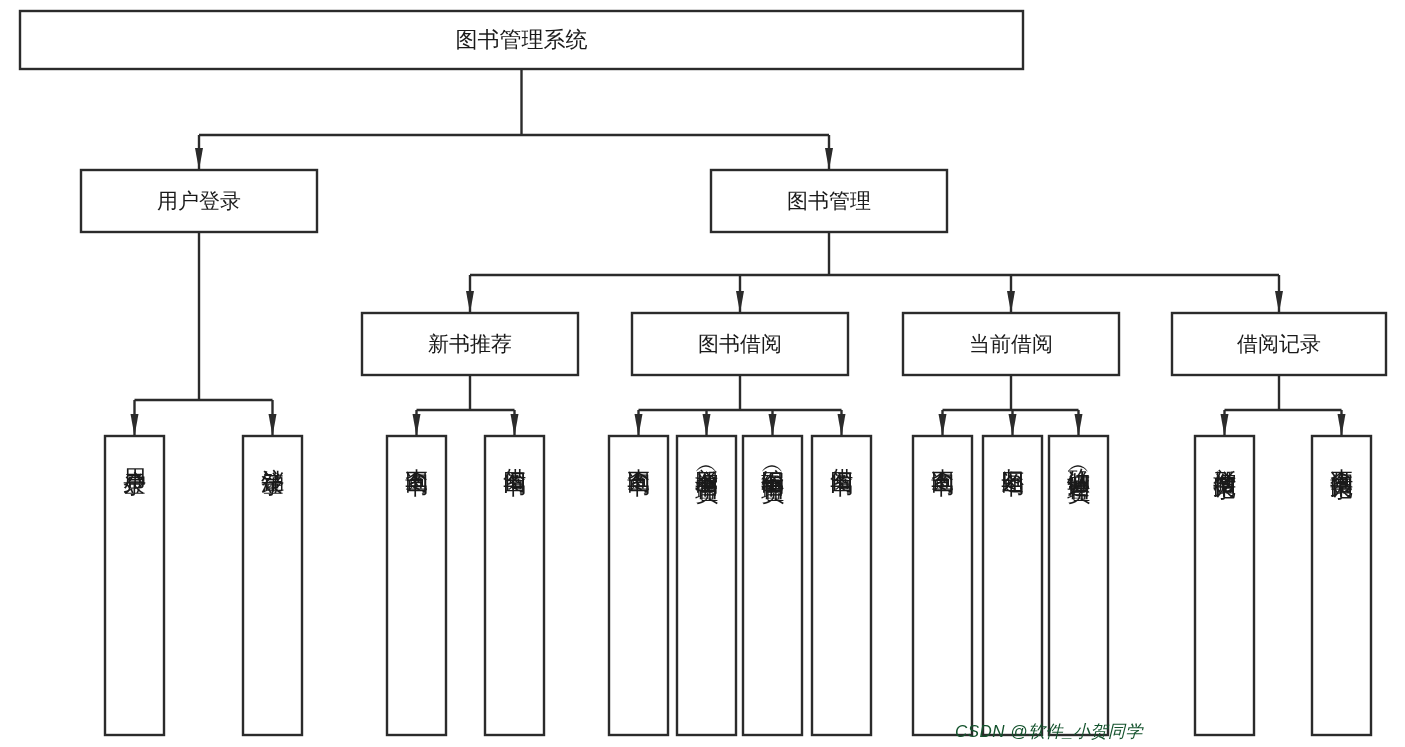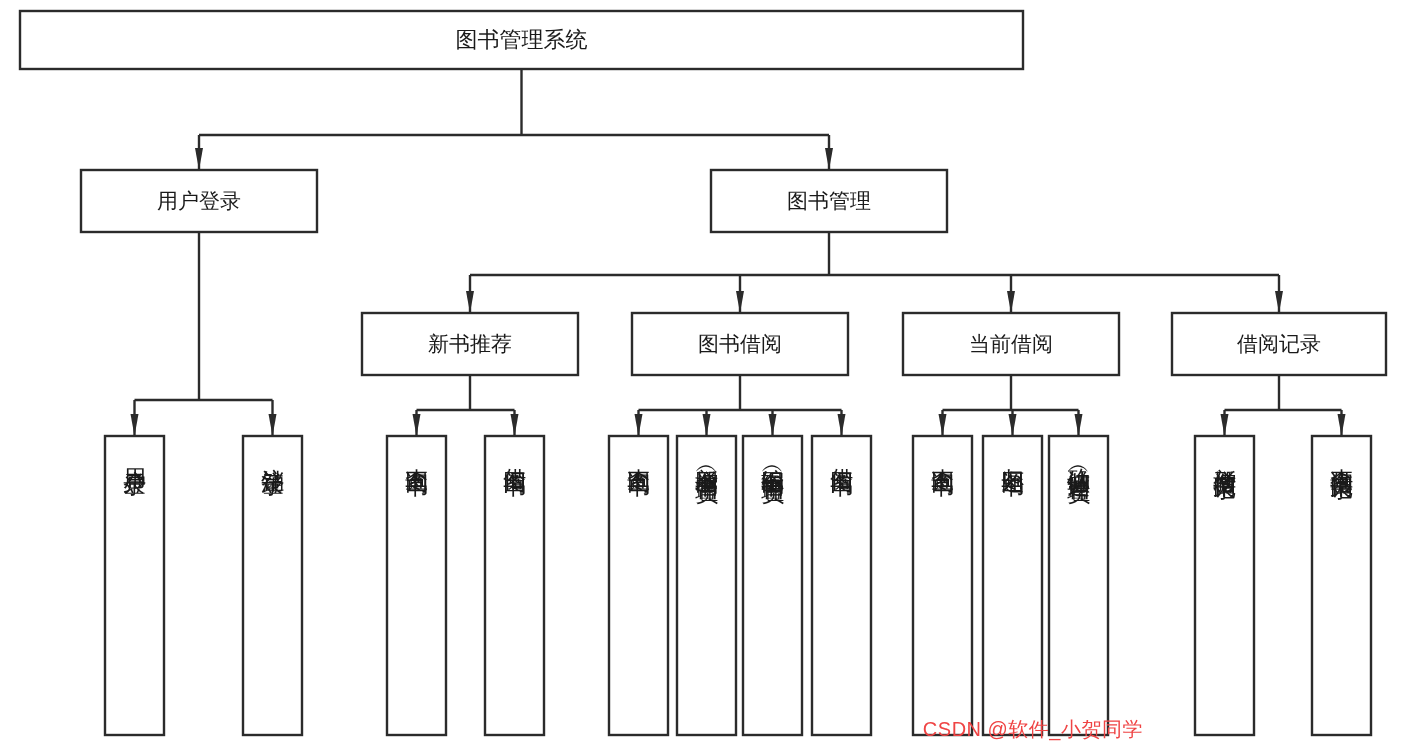--- a/index.html
+++ b/index.html
@@ -65,24 +65,25 @@
     line-height: 1.02;
     letter-spacing: 2px;
     color: #1a1a1a;
     white-space: nowrap;
   }
   .watermark {
     position: absolute;
     right: 8px;
     bottom: 4px;
     font-family: "Liberation Sans", sans-serif;
-    font-size: 20px;
-    color: #ef4444;
+    font-size: 17px;
+    color: #14532d;
     letter-spacing: 0.5px;
     white-space: nowrap;
+    font-style: italic;
   }
 </style>
 </head>
 <body>
 
 <div id="diagram-root">
 
   <svg class="canvas" viewBox="0 0 1405 747" xmlns="http://www.w3.org/2000/svg">
     <g id="connectors">
         <line x1="521.5" y1="69" x2="521.5" y2="135" class="conn"></line>

